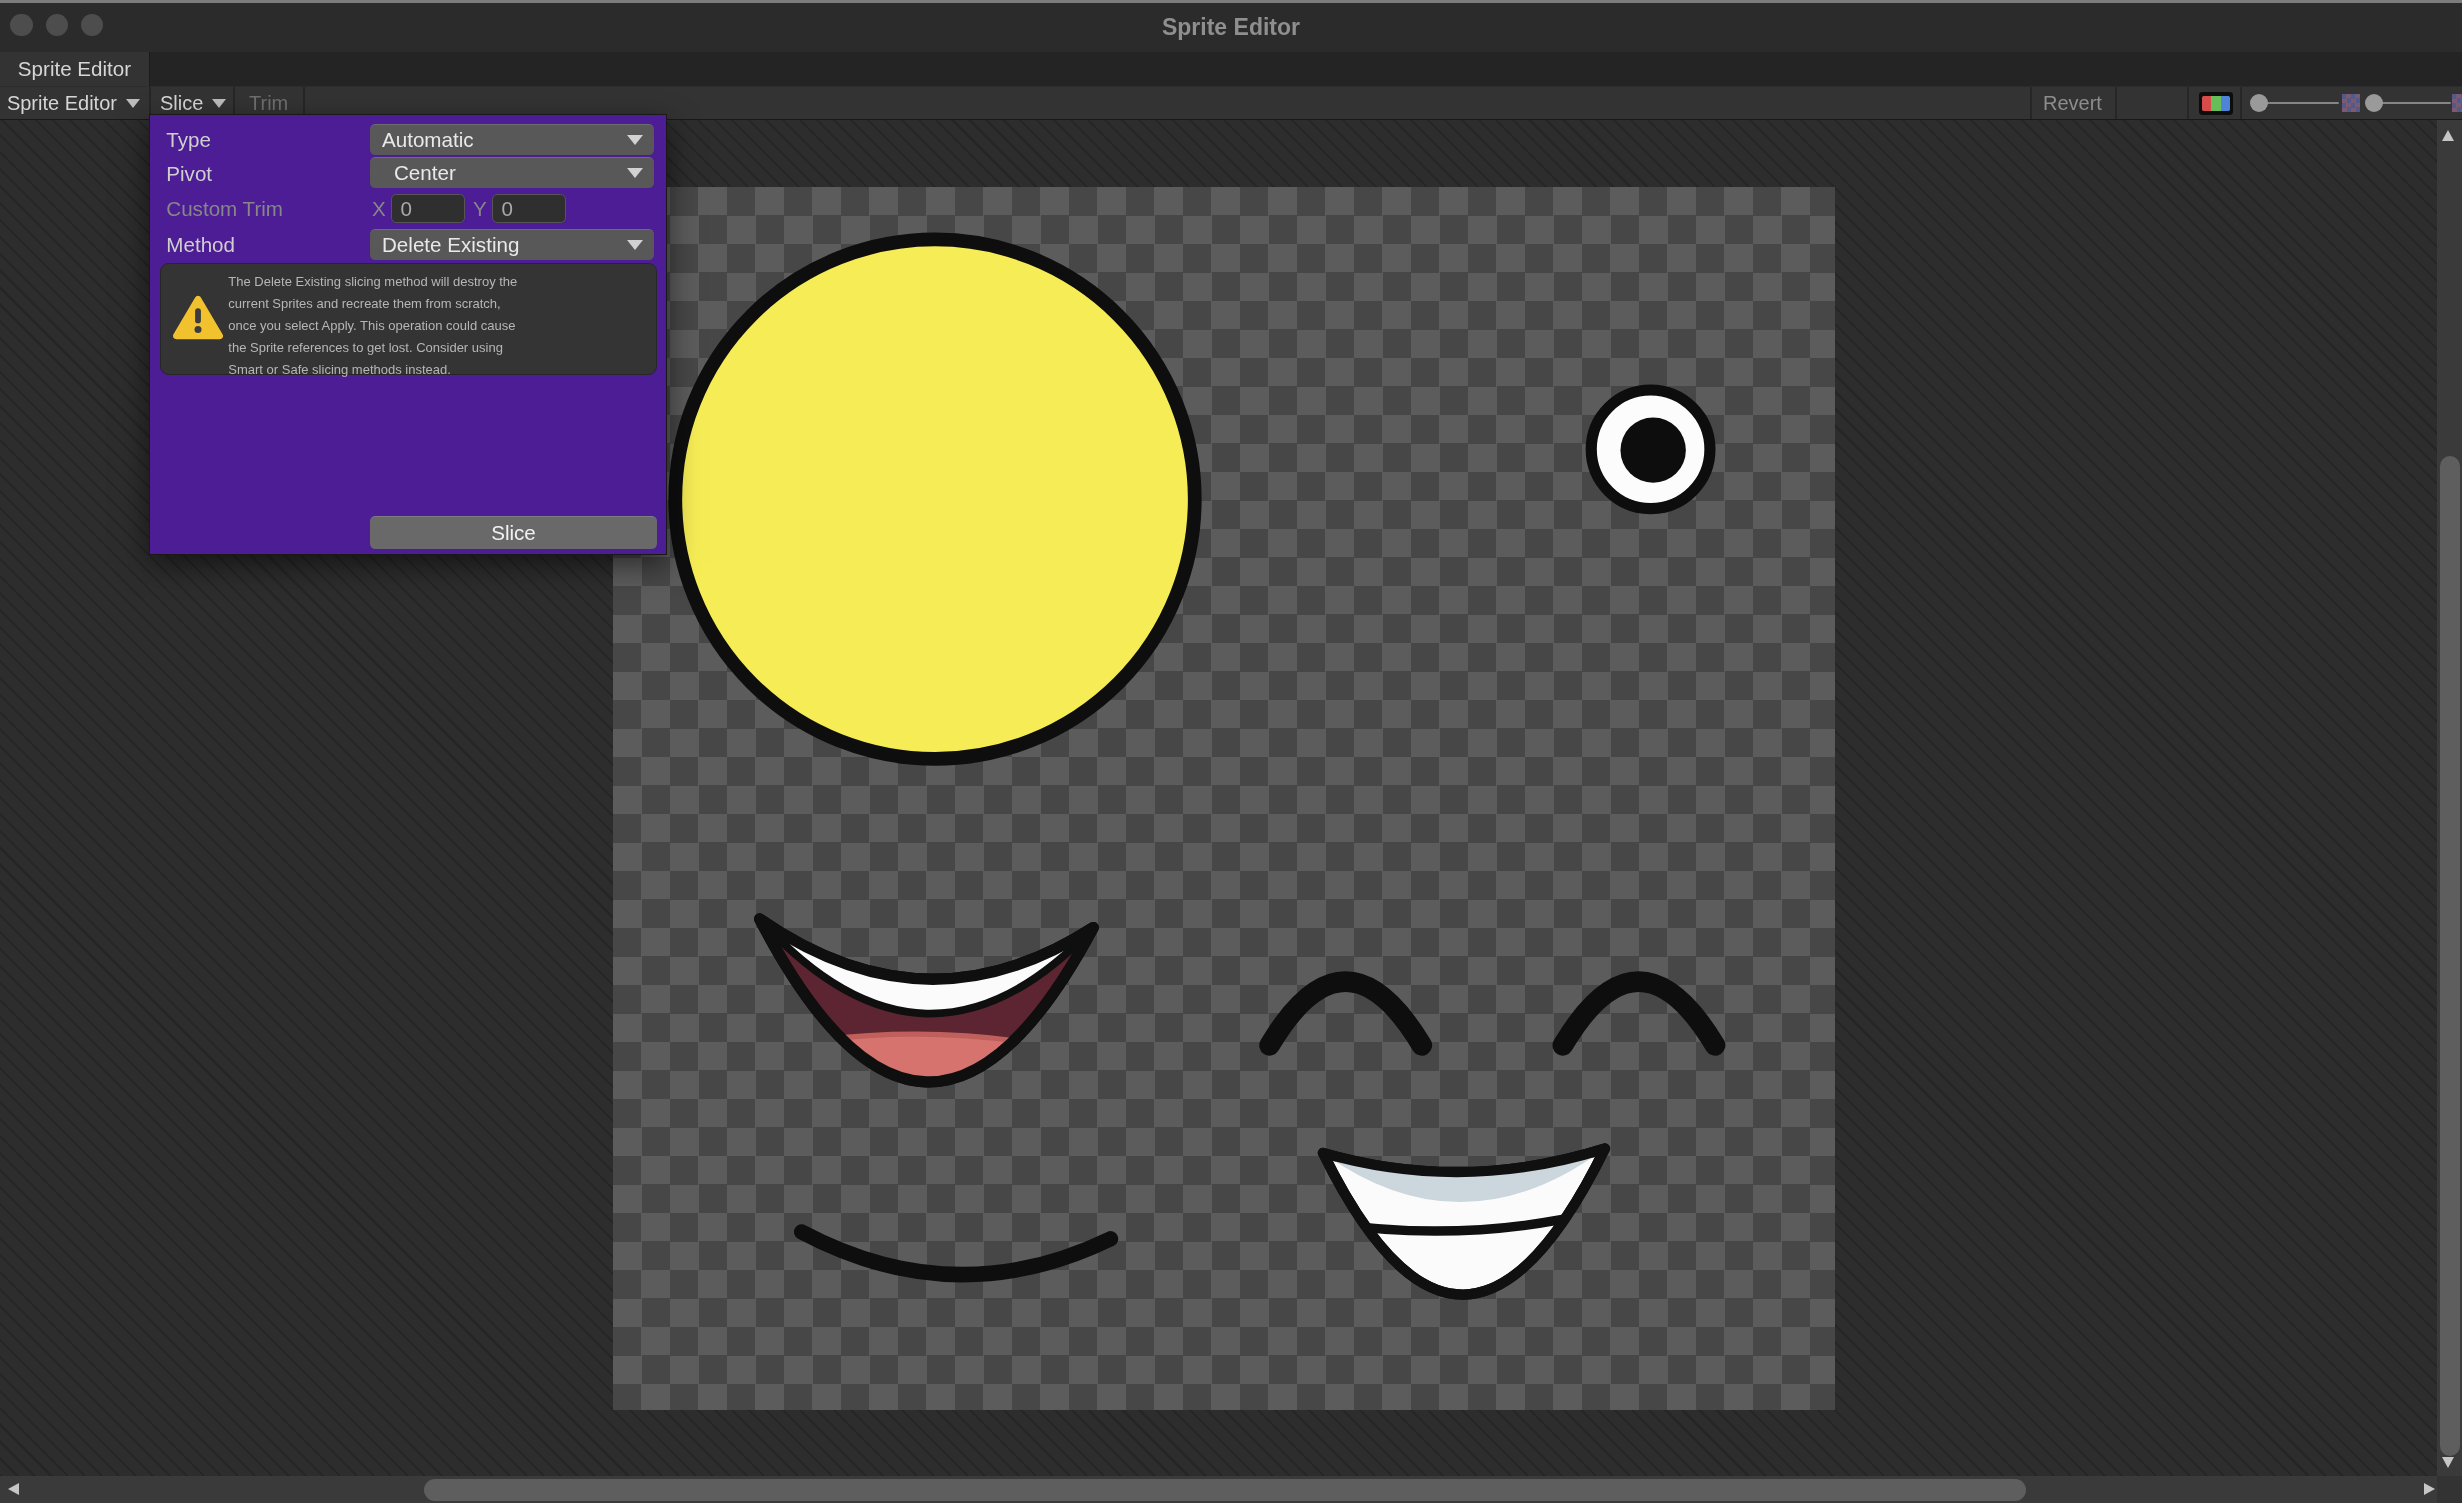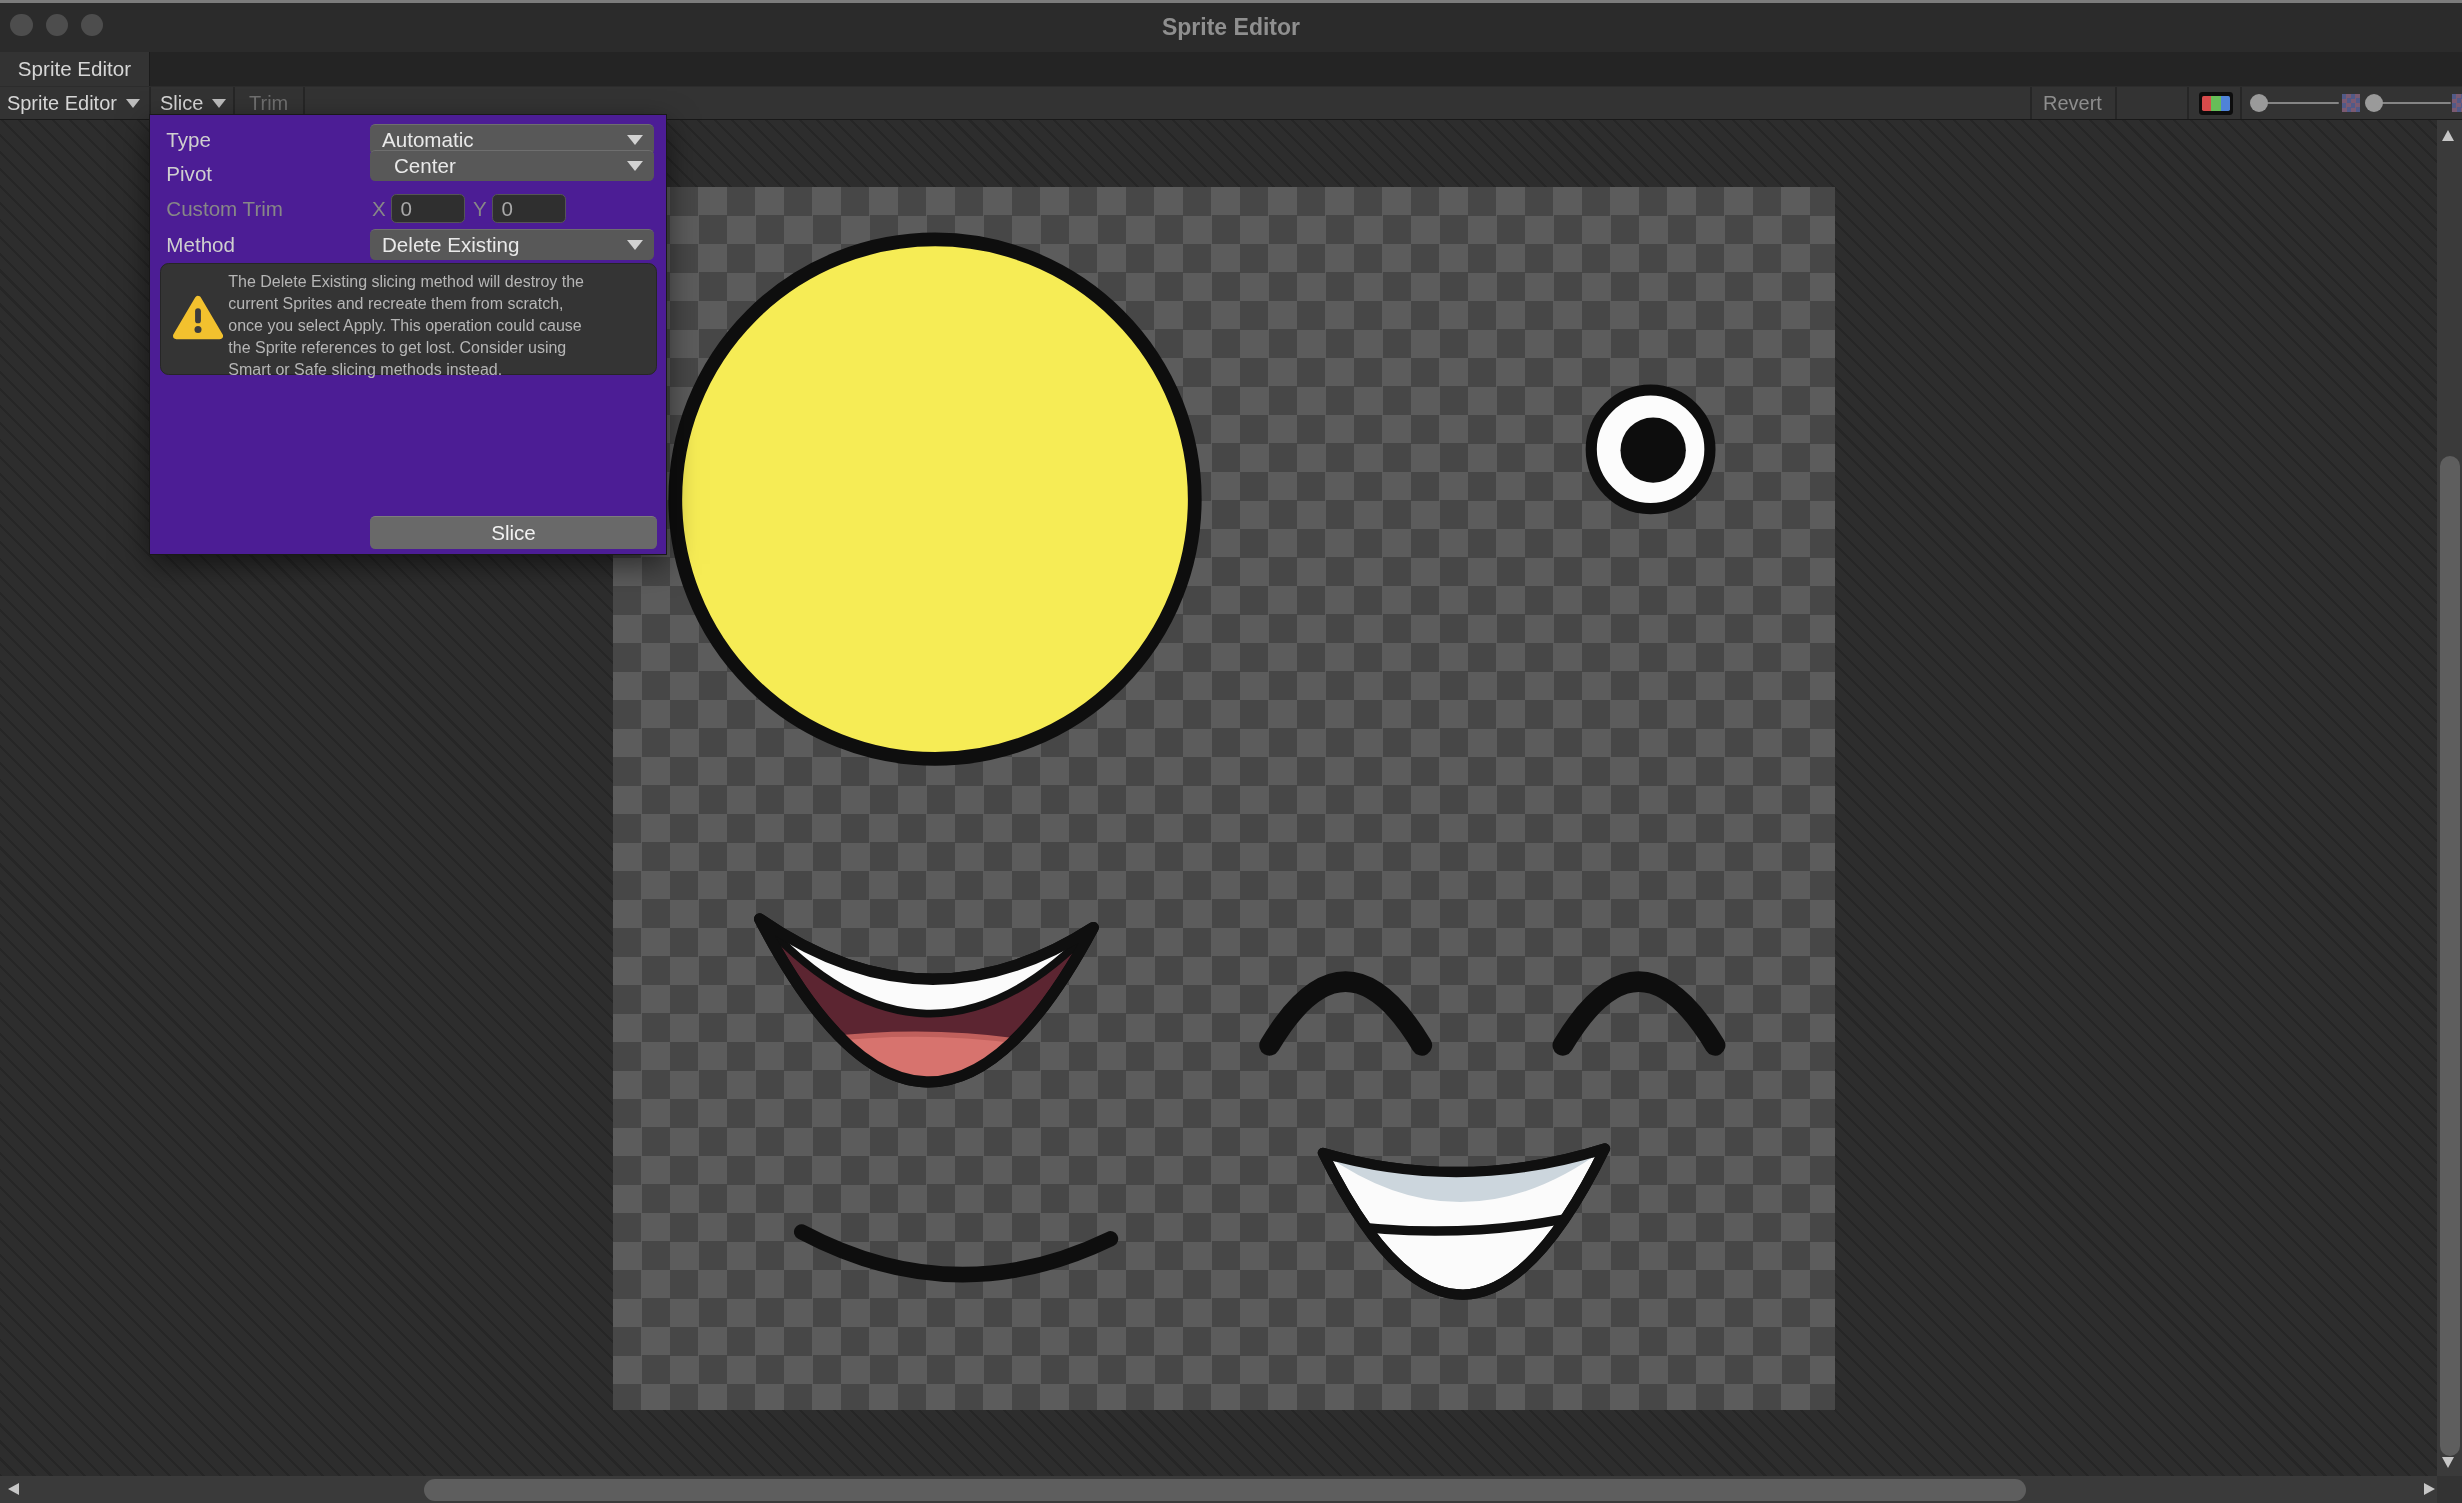--- a/index.html
+++ b/index.html
@@ -50,21 +50,21 @@
   .dimmed{color:#878787;}
   .dropdown{position:absolute;left:220px;width:284px;height:31px;background:#585858;border-radius:5.2px;
     border-top:0.9px solid #6e6e6e;color:#e9e9e9;font-size:20.6px;line-height:30px;padding-left:12px;box-sizing:border-box;}
   .dd-caret{position:absolute;right:11.2px;top:10.3px;width:0;height:0;border-left:8.6px solid transparent;
     border-right:8.6px solid transparent;border-top:10.3px solid #d2d2d2;}
   .pivot-field{position:absolute;width:74px;height:29px;background:#2f2f2f;border:0.9px solid #555555;border-radius:5.2px;
     color:#a9a9a9;font-size:20.6px;line-height:27.5px;padding-left:8.6px;box-sizing:border-box;}
   .warning{position:absolute;left:10.3px;top:148px;width:497px;height:112px;background:#343434;
     border:1.7px solid #262626;border-radius:8.6px;box-sizing:border-box;}
   .warn-icon{position:absolute;left:12px;top:31px;width:50px;height:45px;}
-  .warning-text{position:absolute;left:67px;top:6.9px;width:425px;font-size:16px;line-height:22px;
+  .warning-text{position:absolute;left:67px;top:6.9px;width:425px;font-size:13px;line-height:22px;
     color:#b6b6b6;white-space:pre-line;}
   .slice-btn{position:absolute;left:220px;top:401px;width:287px;height:33px;background:#696969;border-radius:5.2px;
     border-top:0.9px solid #7d7d7d;color:#f1f1f1;font-size:20.6px;line-height:32px;text-align:center;box-sizing:border-box;}
   
   .hscroll{position:absolute;left:0;top:1476px;width:2450px;height:27.5px;background:#3a3a3a;border-radius:0 8.6px 8.6px 0;}
   .h-thumb{position:absolute;left:424px;top:2.6px;width:1602px;height:22.4px;border-radius:11.2px;background:#5e5e5e;}
   .arr-left{position:absolute;left:7.7px;top:6.9px;width:0;height:0;border-top:6.9px solid transparent;
     border-bottom:6.9px solid transparent;border-right:11.2px solid #c6c6c6;}
   .arr-right{position:absolute;left:2424px;top:6.9px;width:0;height:0;border-top:6.9px solid transparent;
     border-bottom:6.9px solid transparent;border-left:11.2px solid #c6c6c6;}
@@ -162,21 +162,21 @@
 </div>
 
 <div class="slice-panel">
   <div class="p-label" style="top:8.6px;">Type</div>
   <div class="dropdown" style="top:8.6px;">
     <span>Automatic</span>
     <span class="dd-caret"></span>
   </div>
 
   <div class="p-label" style="top:43px;">Pivot</div>
-  <div class="dropdown" style="top:35px;padding-left:24px;">
+  <div class="dropdown" style="top:42px;padding-left:24px;">
     <span>Center</span>
     <span class="dd-caret"></span>
   </div>
 
   <div class="p-label dimmed" style="top:78px;">Custom Trim</div>
   <div class="p-label dimmed" style="left:222px;top:78px;">X</div>
   <div class="pivot-field" style="left:241px;top:79px;">0</div>
   <div class="p-label dimmed" style="left:323px;top:78px;">Y</div>
   <div class="pivot-field" style="left:342px;top:79px;">0</div>
 

